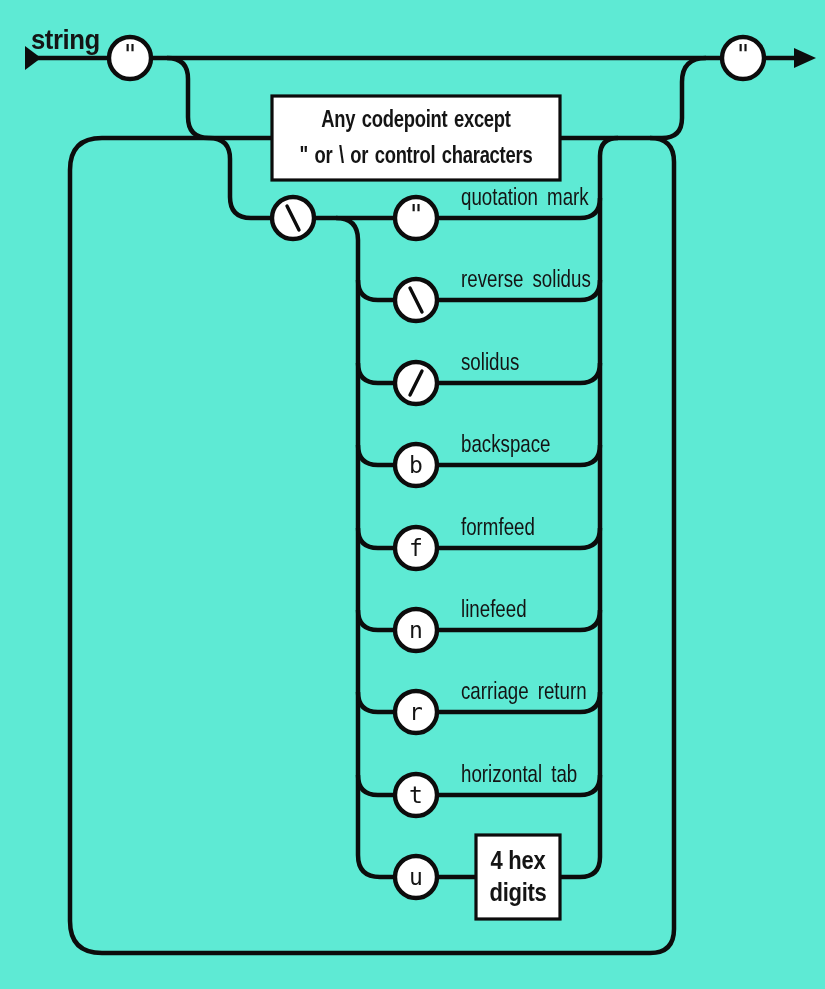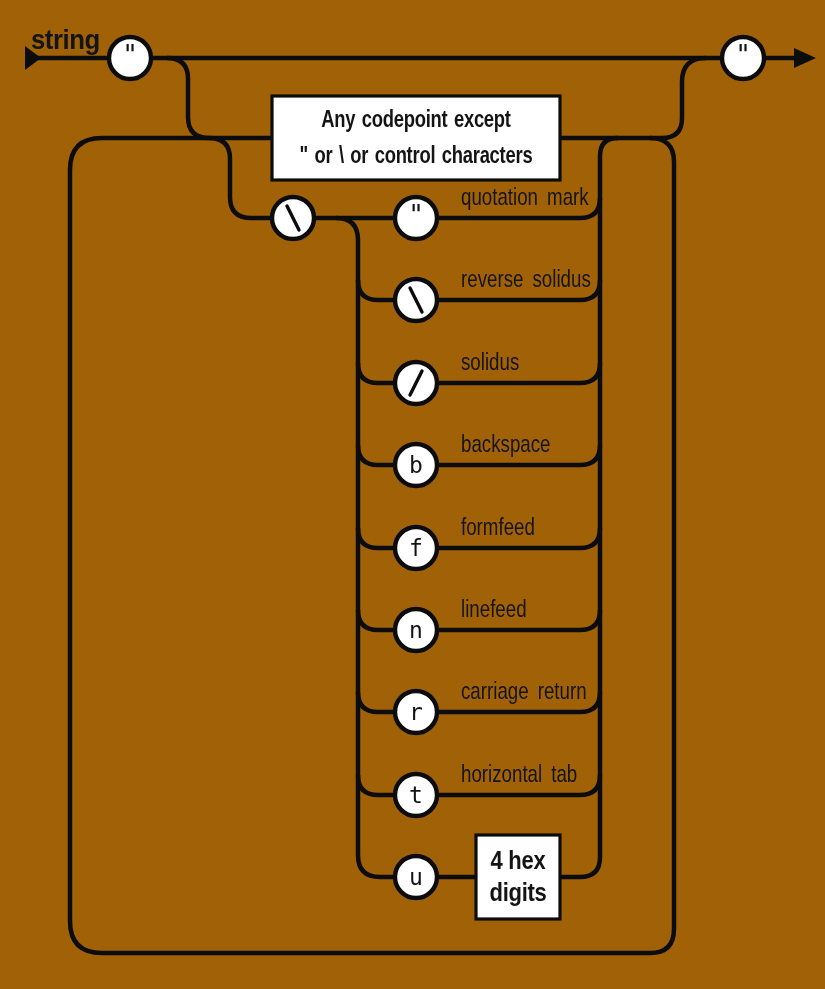--- a/index.html
+++ b/index.html
@@ -1,16 +1,16 @@
 <!DOCTYPE html>
 <html><head>
 <meta charset="utf-8">
 <style>
   html,body{margin:0;padding:0;background:#f7ecdd;}
-  .stage{position:relative;width:825px;height:989px;background:#a16207;overflow:hidden;}
+  .stage{position:relative;width:825px;height:989px;background:#5eead4;overflow:hidden;}
   svg{display:block;}
   .rail{fill:none;stroke:#0c0c0c;stroke-width:4.5;}
   .node{fill:#ffffff;stroke:#0c0c0c;stroke-width:4.4;}
   .nbox{fill:#ffffff;stroke:#0c0c0c;stroke-width:3.2;}
   .glyphline{stroke:#0c0c0c;stroke-width:3.4;stroke-linecap:round;}
   .arrow{fill:#0c0c0c;stroke:none;}
   text{fill:#141414;}
   .title{font-family:"Liberation Sans",sans-serif;font-weight:700;font-size:28px;letter-spacing:-0.5px;}
   .nodeglyph{font-family:"DejaVu Sans Mono",monospace;font-size:23px;text-anchor:middle;}
   .quoteglyph{font-family:"DejaVu Sans Mono",monospace;font-size:26px;text-anchor:middle;}

